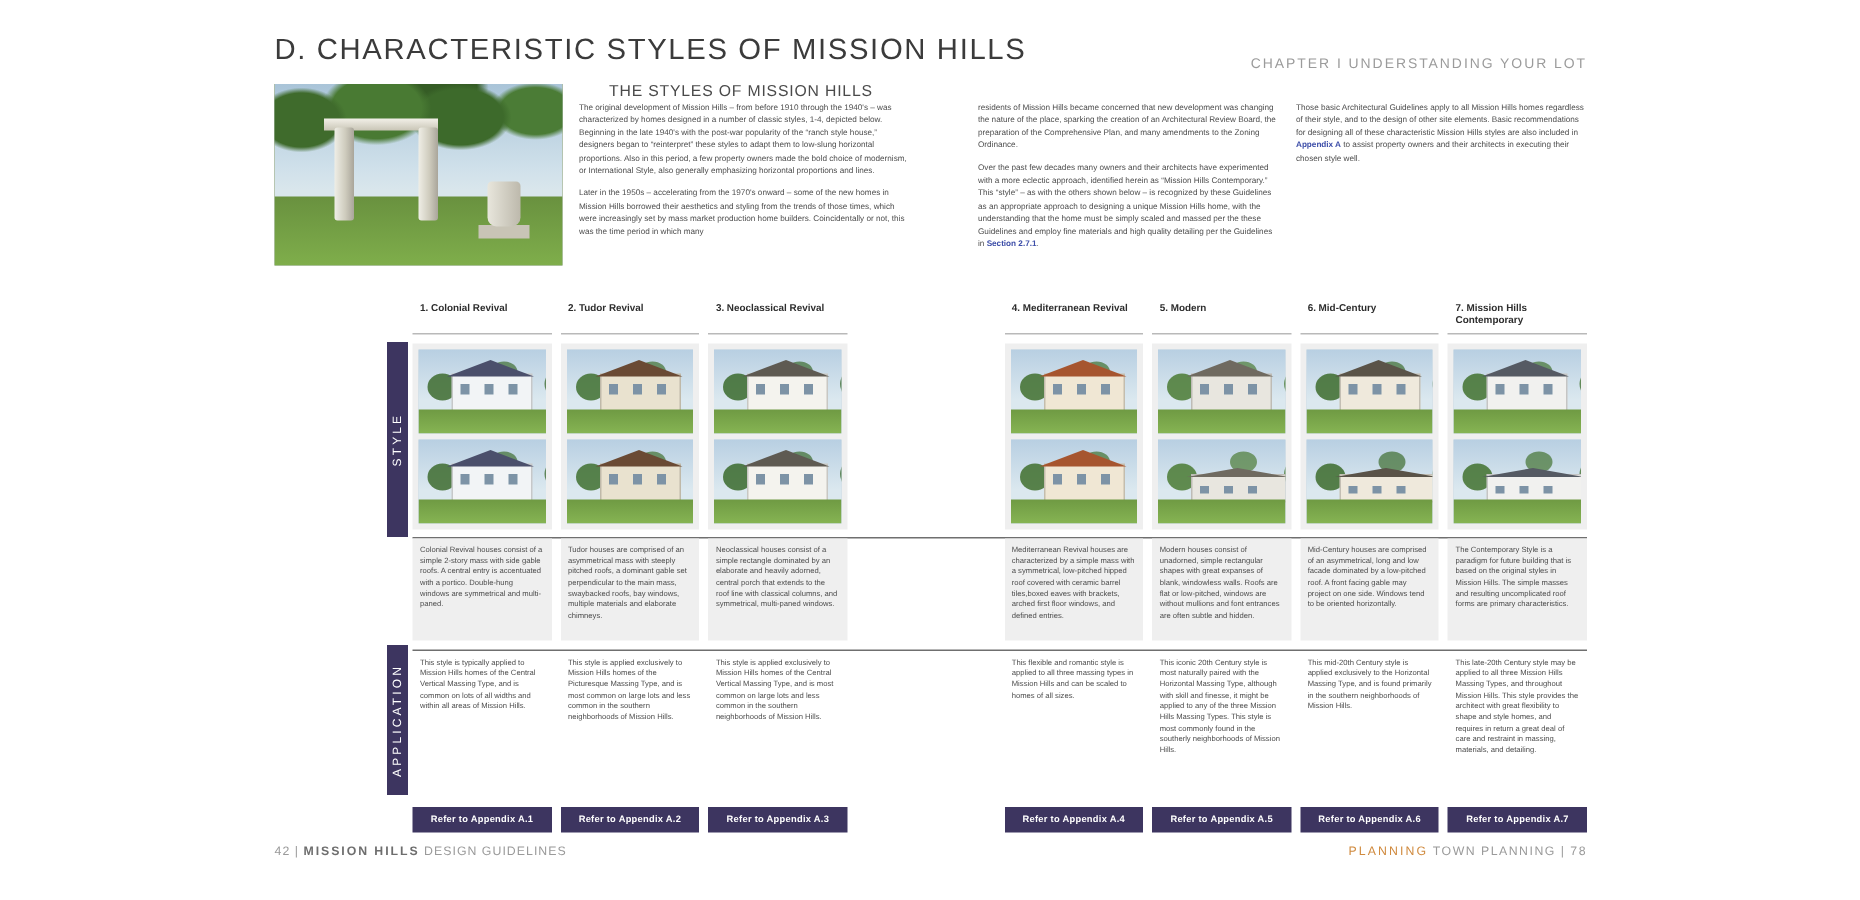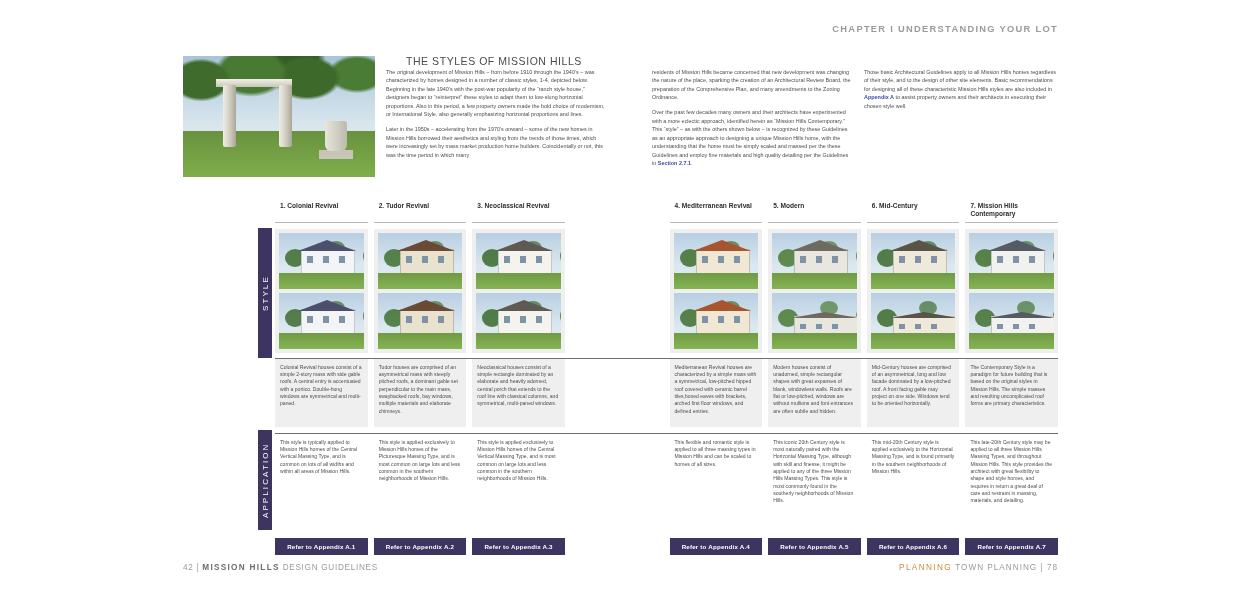--- a/index.html
+++ b/index.html
@@ -11,22 +11,22 @@
   }
   .page{position:relative;width:1240px;height:600px;box-sizing:border-box;}
 
   
   .title{
     position:absolute;left:183px;top:22px;
     font-size:19.5px;letter-spacing:1.1px;font-weight:400;
     color:#3b3b3b;white-space:nowrap;
   }
   .chapter{
-    position:absolute;right:182px;top:24px;
-    font-size:9.3px;letter-spacing:1.3px;color:#9b9b9b;white-space:nowrap;font-weight:bold;
+    position:absolute;right:182px;top:37px;
+    font-size:9.3px;letter-spacing:1.3px;color:#9b9b9b;white-space:nowrap;
   }
 
   
   .hero{
     position:absolute;left:183px;top:56px;width:192px;height:121px;
     overflow:hidden;background:#5c7a3f;
   }
   .hero .sky{position:absolute;inset:0;background:linear-gradient(#a9c4d8,#cfe0ea 46%,#d9e6ec 58%);}
   .hero .trees{
     position:absolute;left:-4px;top:-6px;width:200px;height:86px;
@@ -119,20 +119,21 @@
   .foot-l{position:absolute;left:183px;top:563px;font-size:8.2px;color:#9a9a9a;letter-spacing:.7px;white-space:nowrap;}
   .foot-l b{color:#6e6e6e;letter-spacing:1.3px;}
   .foot-r{position:absolute;right:182px;top:563px;font-size:8.2px;color:#9a9a9a;letter-spacing:1px;white-space:nowrap;}
   .foot-r .sargent{color:#d08a3e;letter-spacing:1.4px;}
 </style>
 </head>
 <body>
 
 <div class="page">
 
+  <div class="title">D. CHARACTERISTIC STYLES OF MISSION HILLS</div>
   <div class="chapter">CHAPTER I  UNDERSTANDING YOUR LOT</div>
 
   <div class="hero">
     <div class="sky"></div>
     <div class="trees"></div>
     <div class="lawn"></div>
     <div class="beam"></div>
     <div class="col l"></div>
     <div class="col r"></div>
     <div class="urnbase"></div>

